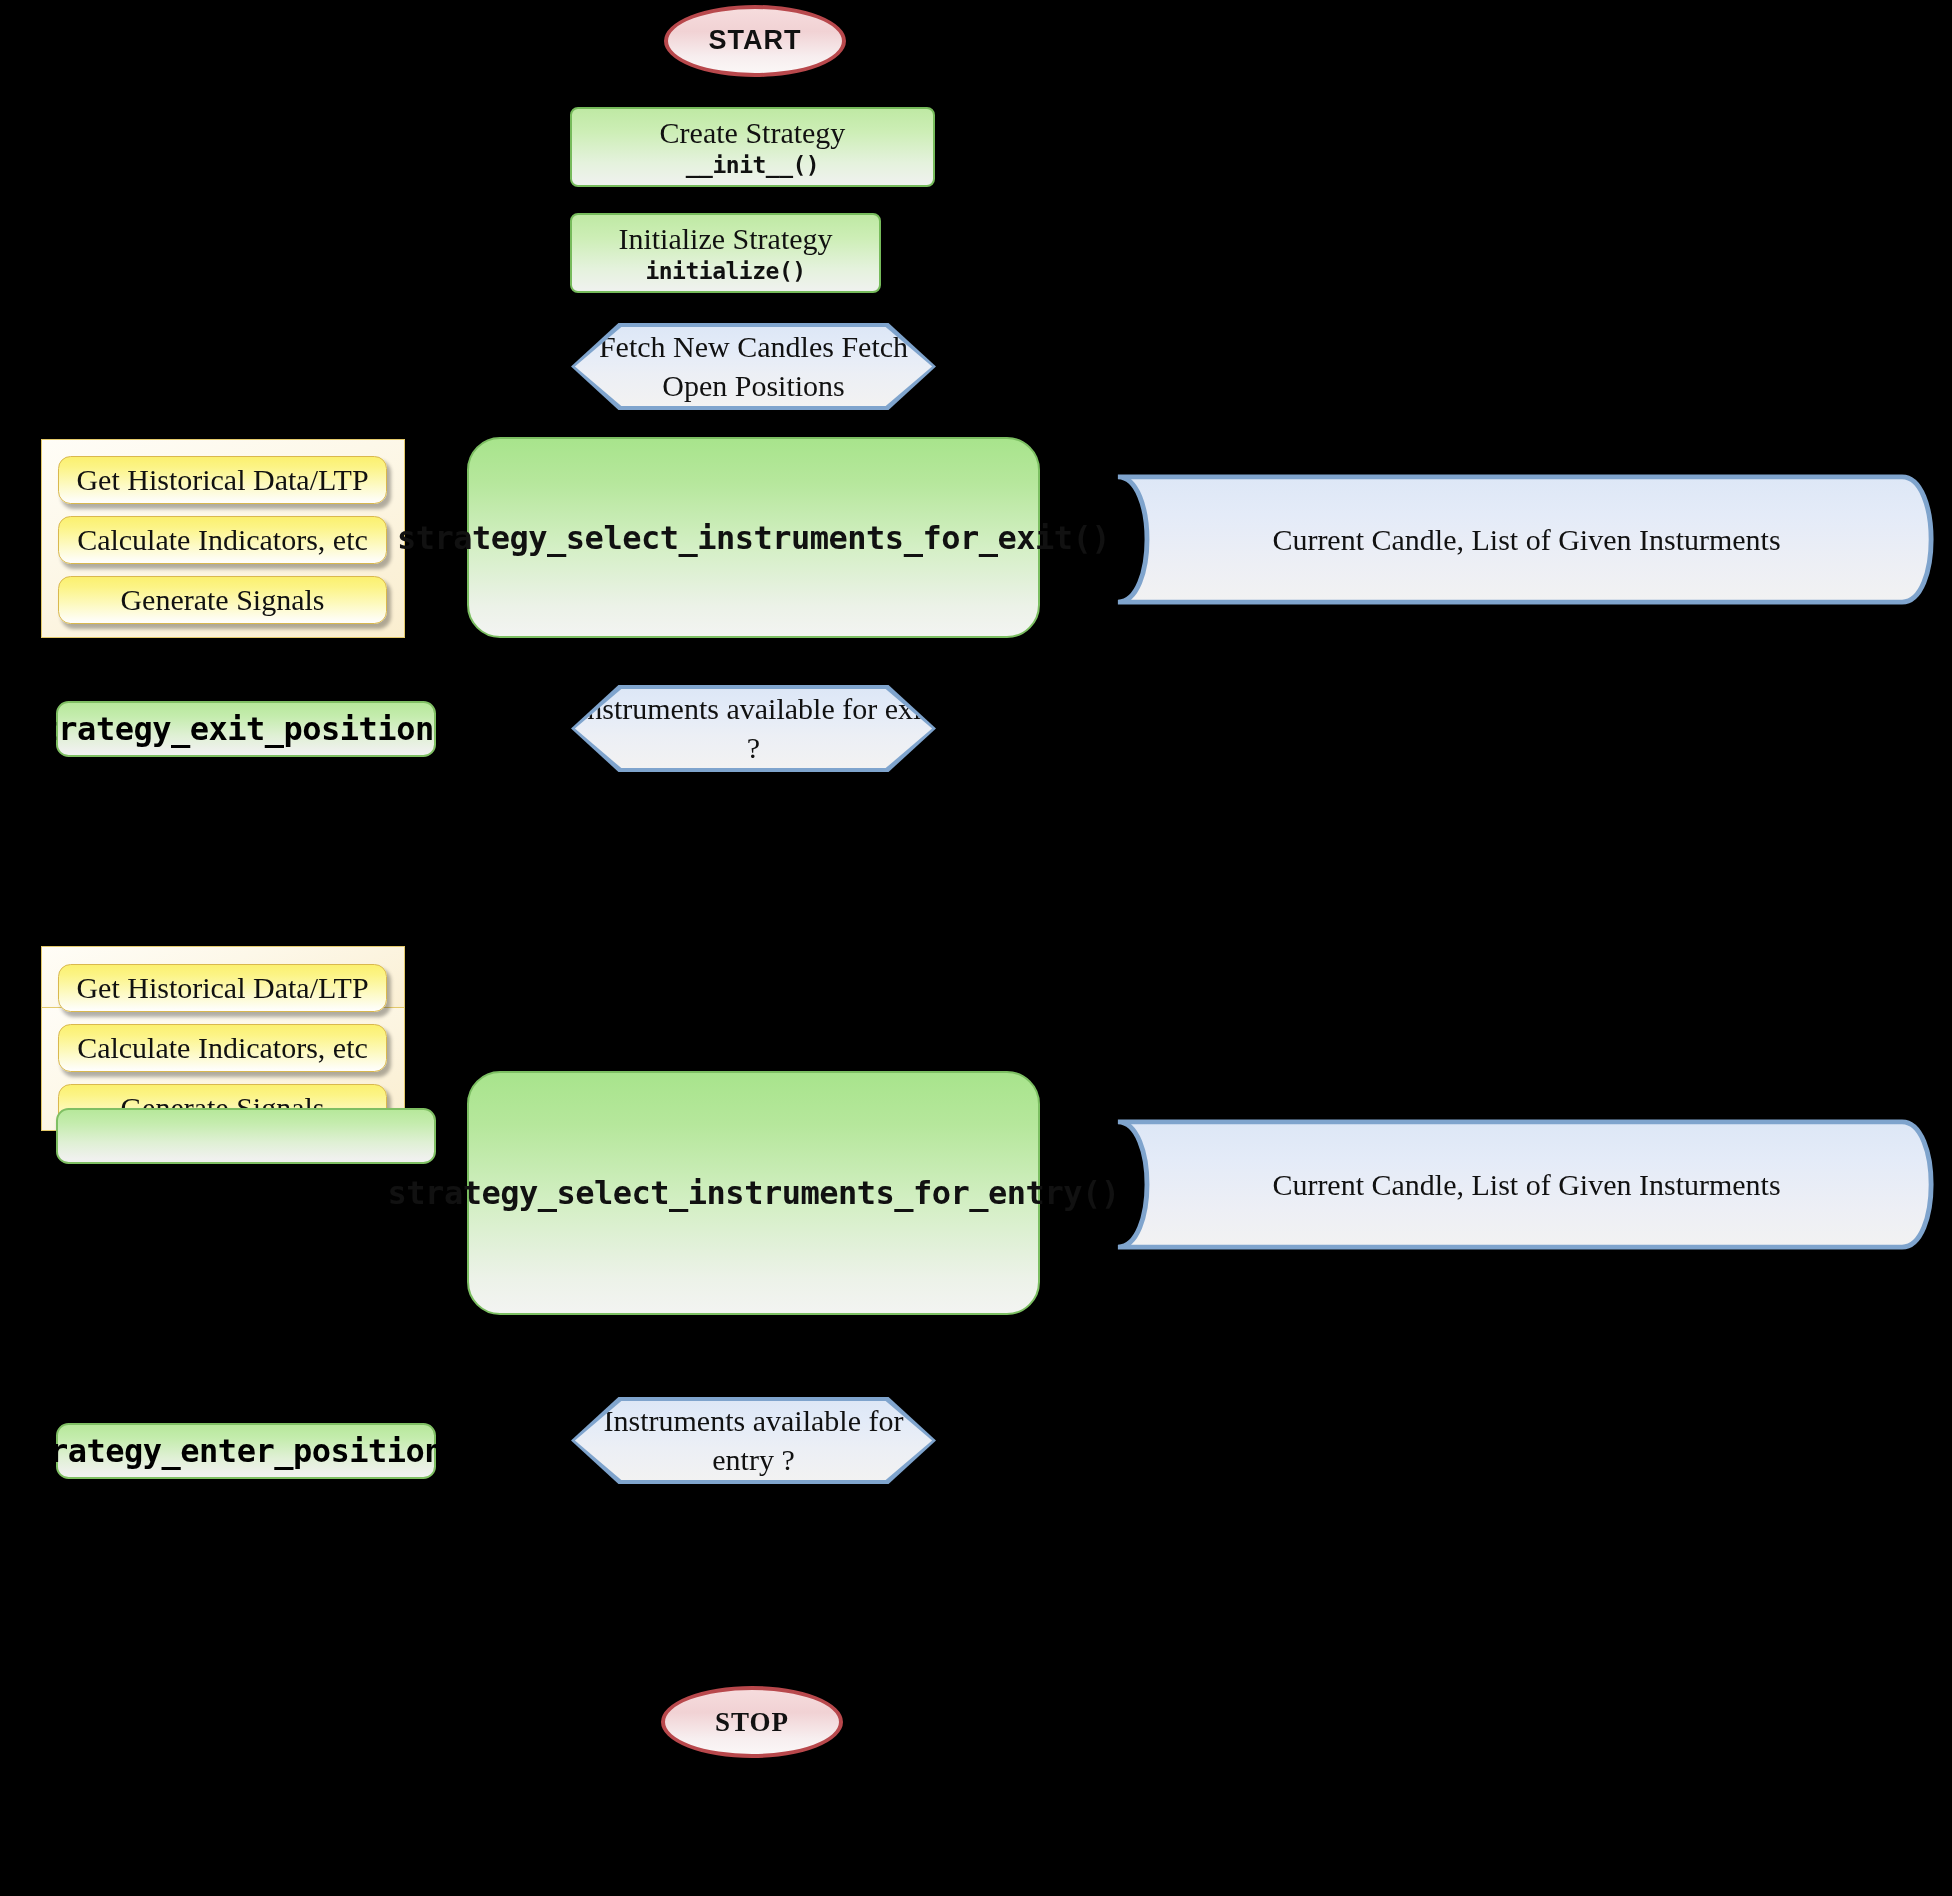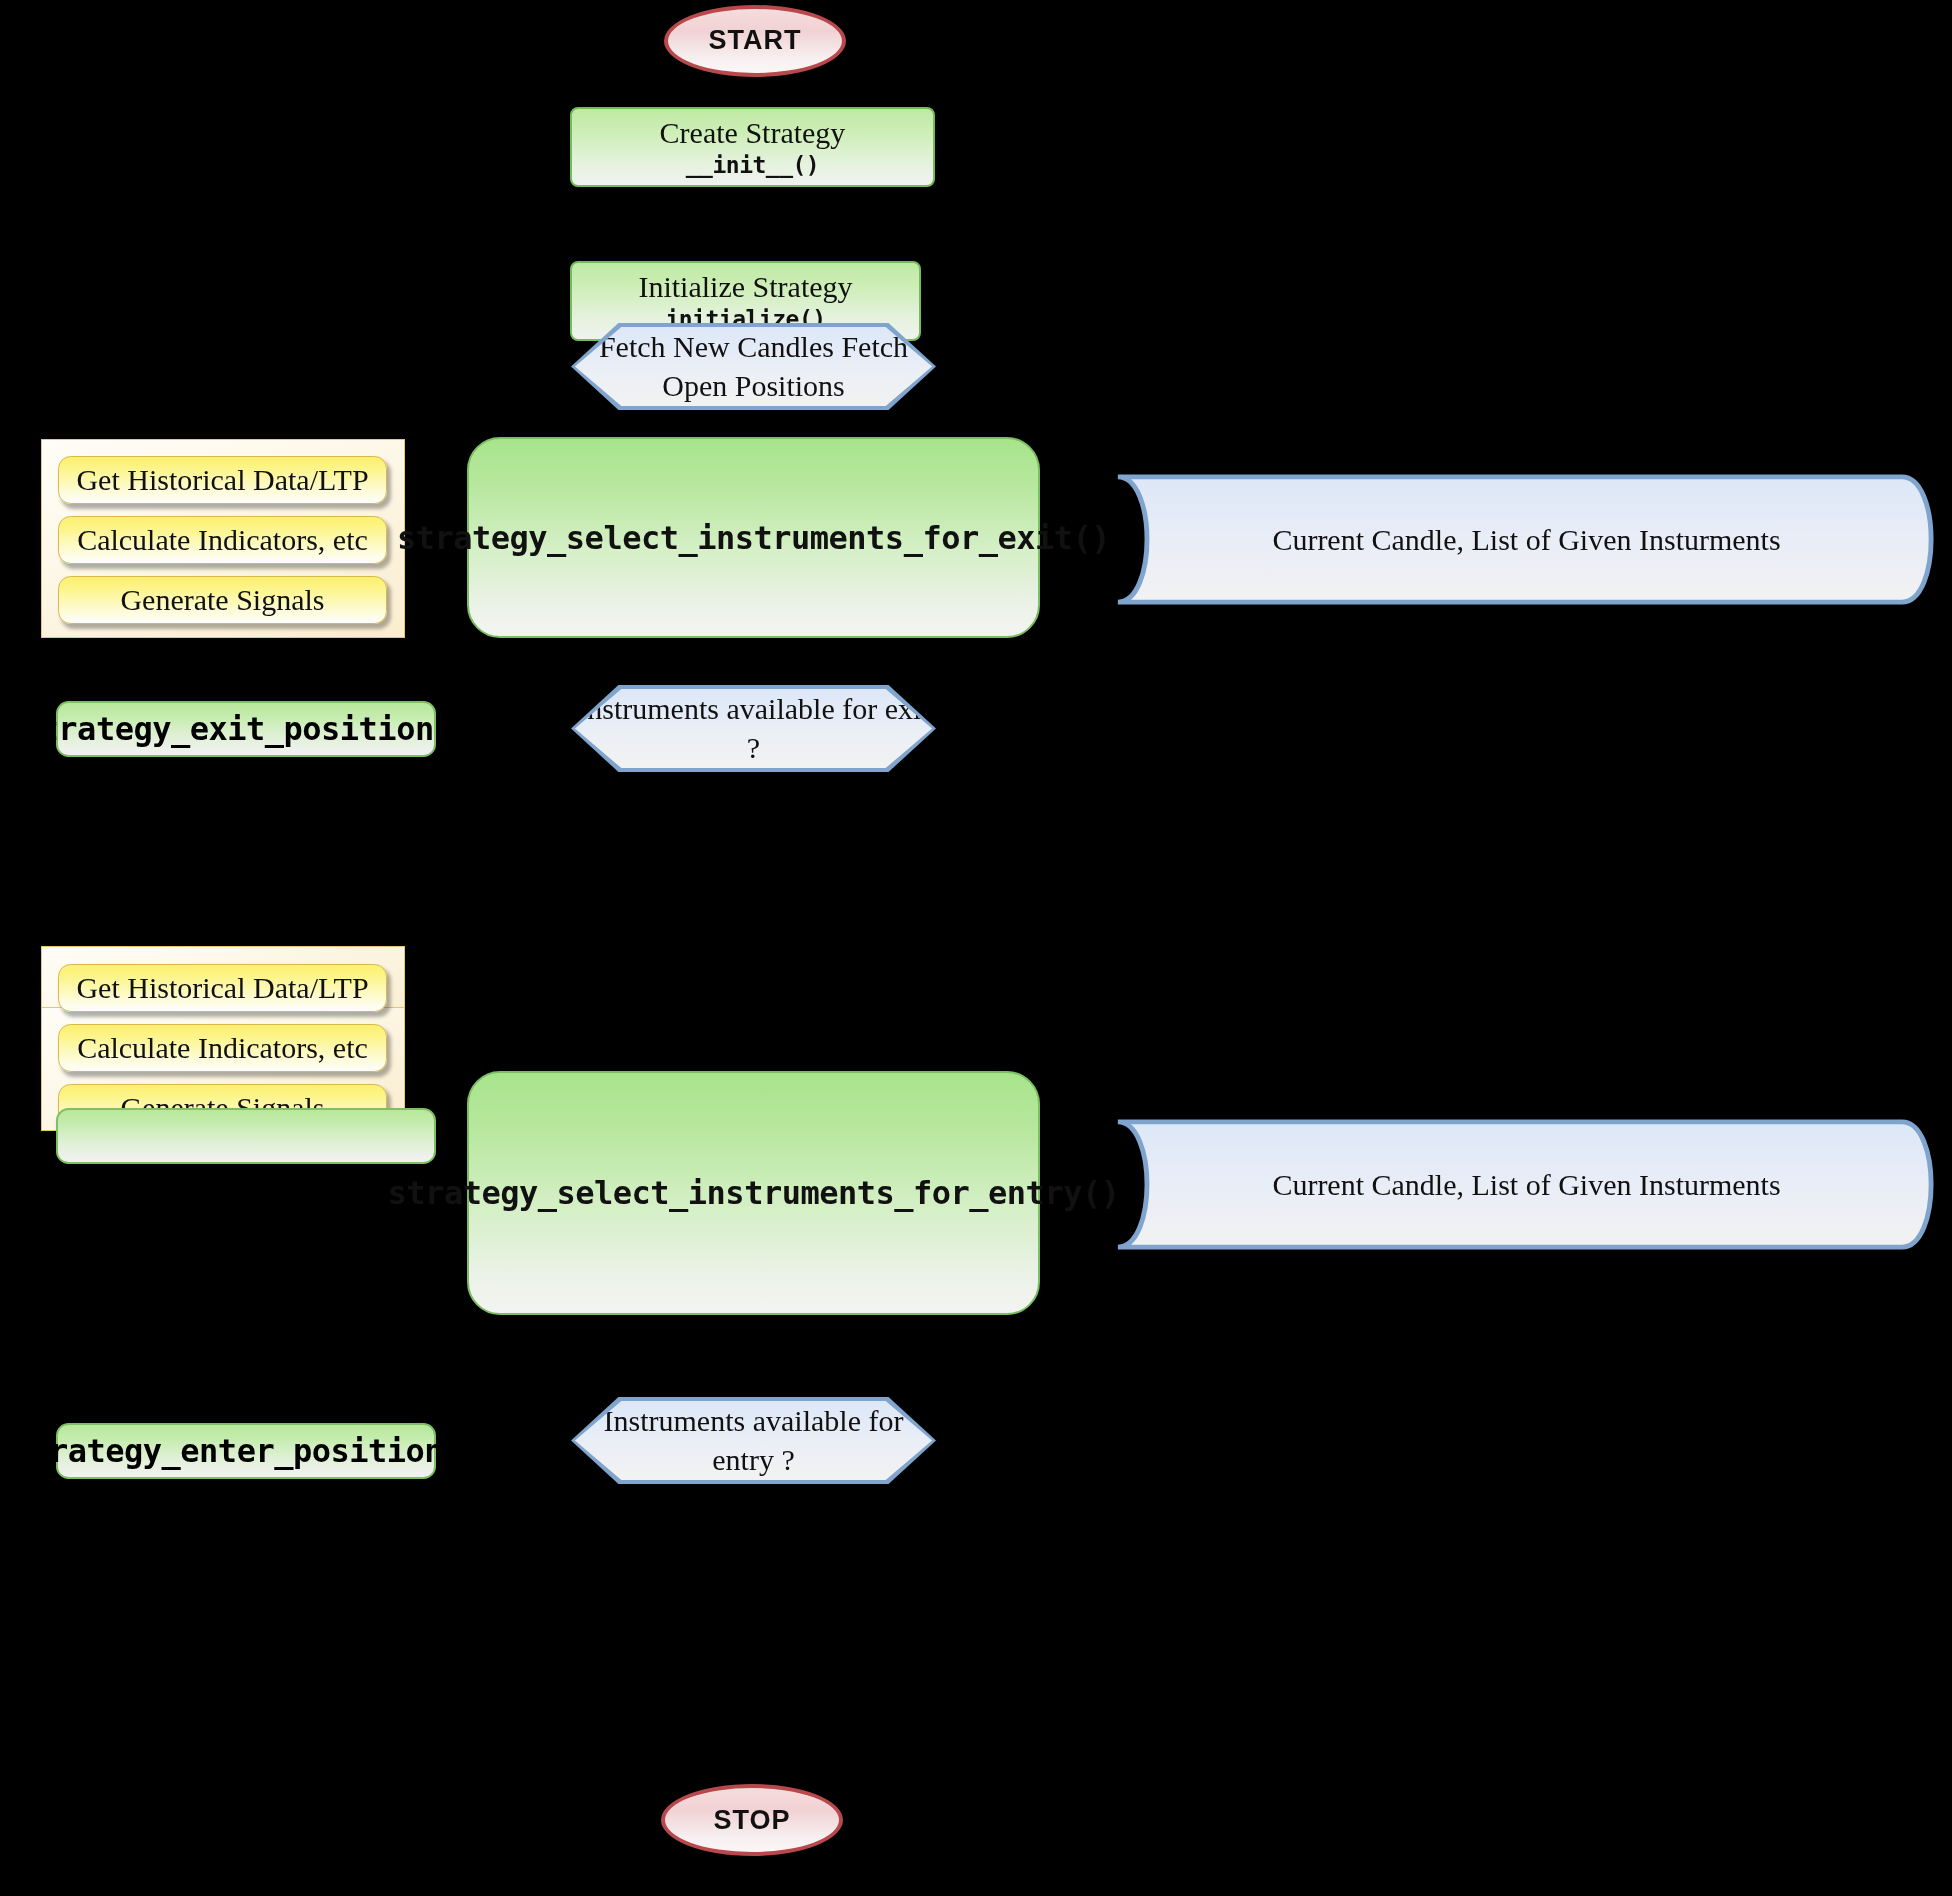--- a/index.html
+++ b/index.html
@@ -115,21 +115,21 @@
     <span>START</span>
   </div>
 
   <div class="node greenbox" style="left:570px; top:107px; width:365px; height:80px;">
     <div>
       <span class="ln serif">Create Strategy</span>
       <span class="ln mono">__init__()</span>
     </div>
   </div>
 
-  <div class="node greenbox" style="left:570px; top:213px; width:351px; height:80px;margin-top:48px;">
+  <div class="node greenbox" style="left:570px; top:213px; width:311px; height:80px;">
     <div>
       <span class="ln serif">Initialize Strategy</span>
       <span class="ln mono">initialize()</span>
     </div>
   </div>
 
   <div class="node hexwrap" style="left:571px; top:323px; width:365px; height:87px;">
     <div class="hex">
       <div class="hex-inner">
         <div>
@@ -244,18 +244,18 @@
       <div class="hex-inner">
         <div>
           <span class="ln">Instruments available</span>
           <span class="ln">for entry ?</span>
         </div>
       </div>
     </div>
   </div>
 
 
-  <div class="node terminator" style="left:661px; top:1784px; width:182px; height:72px;">
+  <div class="node terminator" style="left:661px; top:1686px; width:182px; height:72px;font-family:Liberation Serif, serif;">
     <span>STOP</span>
   </div>
 
 </div>
 
 
 </body></html>

